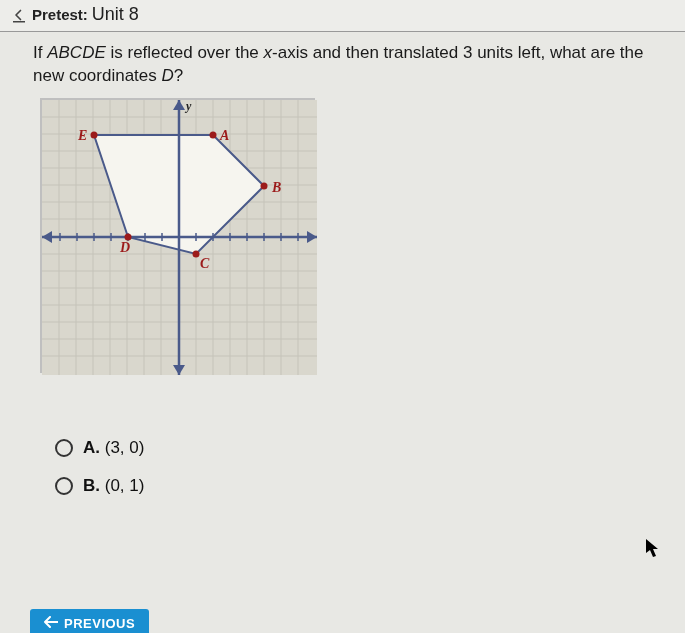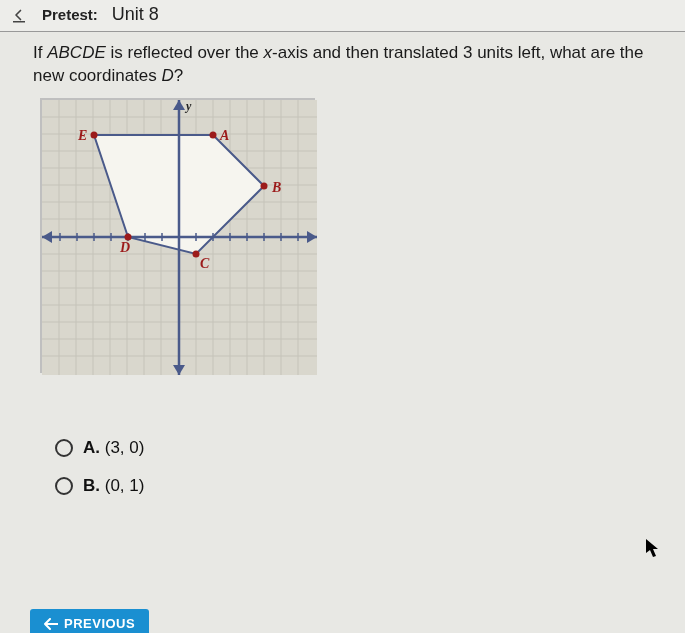--- a/index.html
+++ b/index.html
@@ -7,21 +7,21 @@
     font-family: Arial, Helvetica, sans-serif;
     background: #e8e8e4;
     width: 685px;
     height: 633px;
     overflow: hidden;
     position: relative;
   }
   .header {
     display: flex;
     align-items: center;
-    gap: 14px;
+    gap: 4px;
     padding: 4px 8px 6px 10px;
     border-bottom: 1px solid #999;
     background: #ededea;
   }
   .back-arrow-svg { width: 18px; height: 18px; flex-shrink:0; }
   .pretest-label { font-weight: bold; font-size: 15px; color: #222; }
   .unit-label { font-size: 18px; color: #222; }
   .question-text {
     padding: 10px 20px 6px 33px;
     font-size: 17px;
@@ -61,21 +61,21 @@
     position: absolute;
     left: 30px;
     bottom: 0;
     background: #1a8fd1;
     color: #fff;
     font-weight: bold;
     font-size: 13px;
     padding: 7px 14px 2px 14px;
     border-radius: 3px 3px 0 0;
     display: flex;
-    align-items: center;
+    align-items: flex-start;
     gap: 6px;
     letter-spacing: 0.5px;
   }
   .cursor {
     position: absolute;
     right: 24px;
     bottom: 70px;
     font-size: 18px;
     color: #000;
   }

